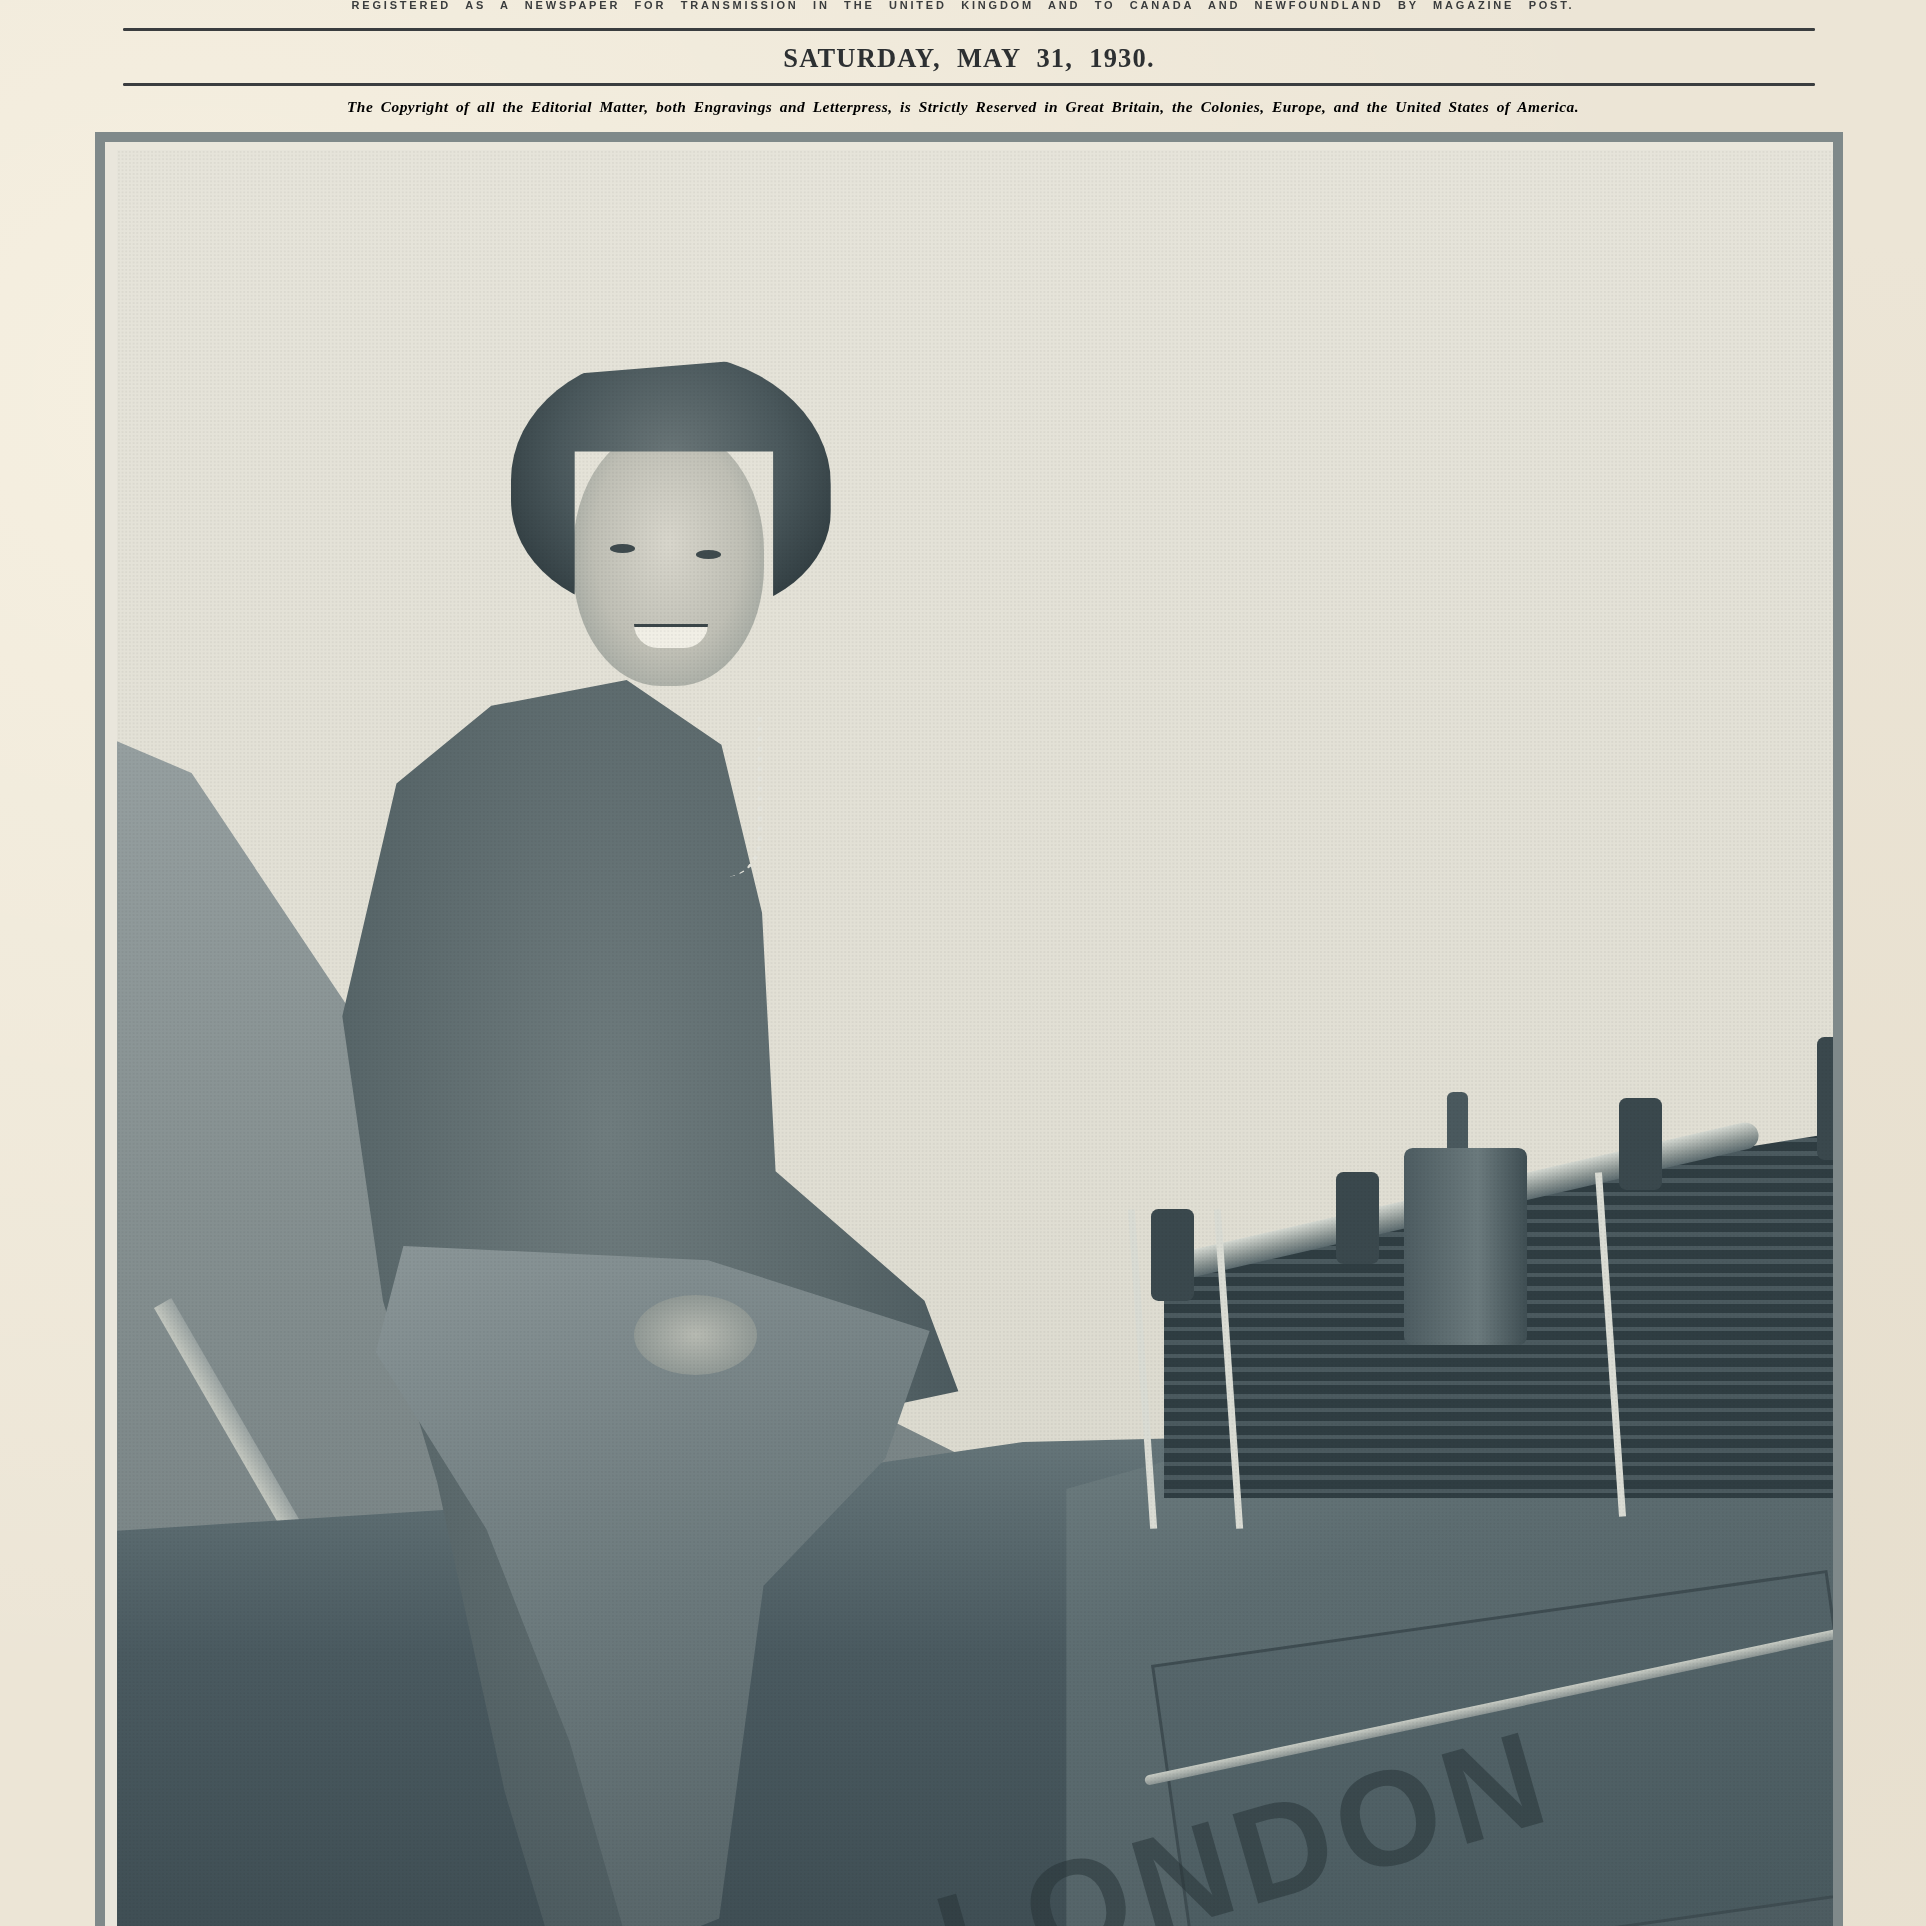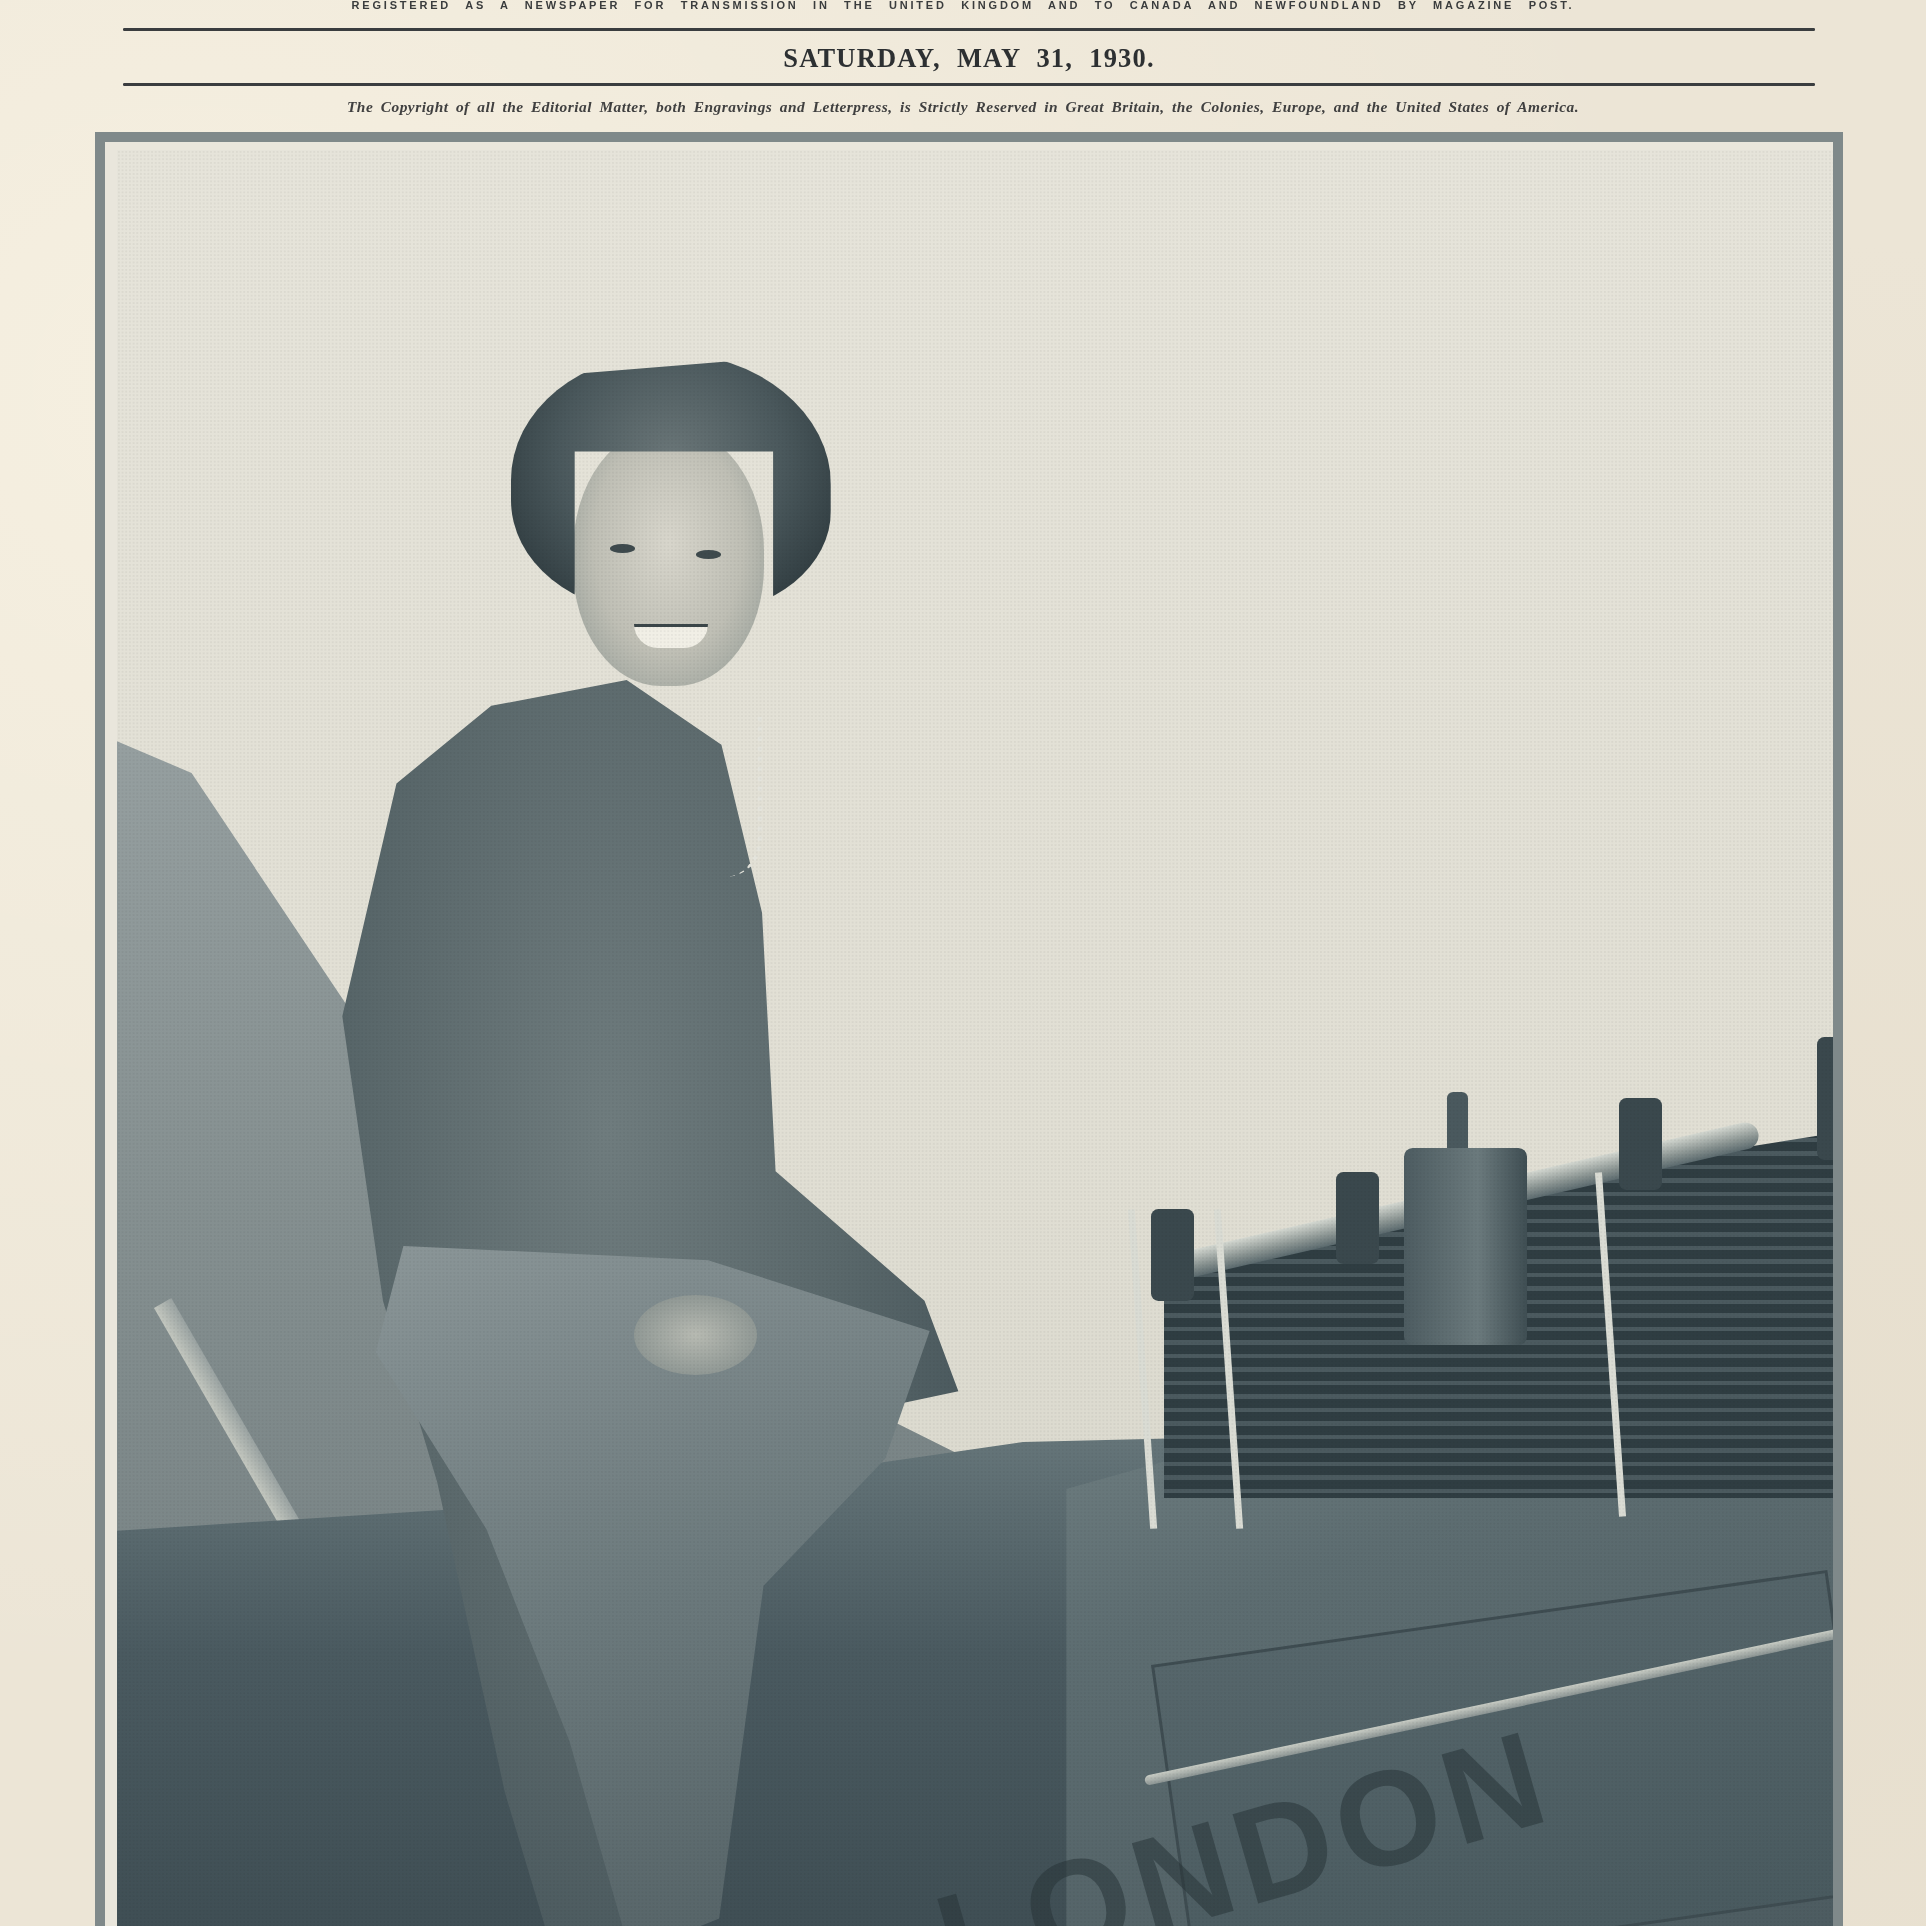--- a/index.html
+++ b/index.html
@@ -35,21 +35,21 @@
       text-align: center;
       font-family: "Liberation Serif", serif; font-weight: bold;
       font-size: 27px; letter-spacing: 1.2px; word-spacing: 8.6px;
       line-height: 43px; color: #2d3032;
       transform: scaleX(0.98);
     }
     .copyright {
       position: absolute; left: 0; right: 0; top: 94px; height: 25px;
       text-align: center;
       font-family: "Liberation Serif", serif; font-style: italic; font-weight: bold;
-      font-size: 15.4px; letter-spacing: 0.5px; word-spacing: 3.1px; color: #404040;
+      font-size: 15.4px; letter-spacing: 0.5px; word-spacing: 3.1px; color: #000000;
       line-height: 25px;
     }
     .photo-frame {
       position: absolute; left: 95px; top: 132px; width: 1748px; height: 1794px;
       border: 10px solid #7f898a; border-bottom: none; box-sizing: border-box;
       background: #e9e6dc;
     }
     .photo {
       position: absolute; left: 11.7px; top: 8px; right: 0; bottom: 0;
       overflow: hidden;

